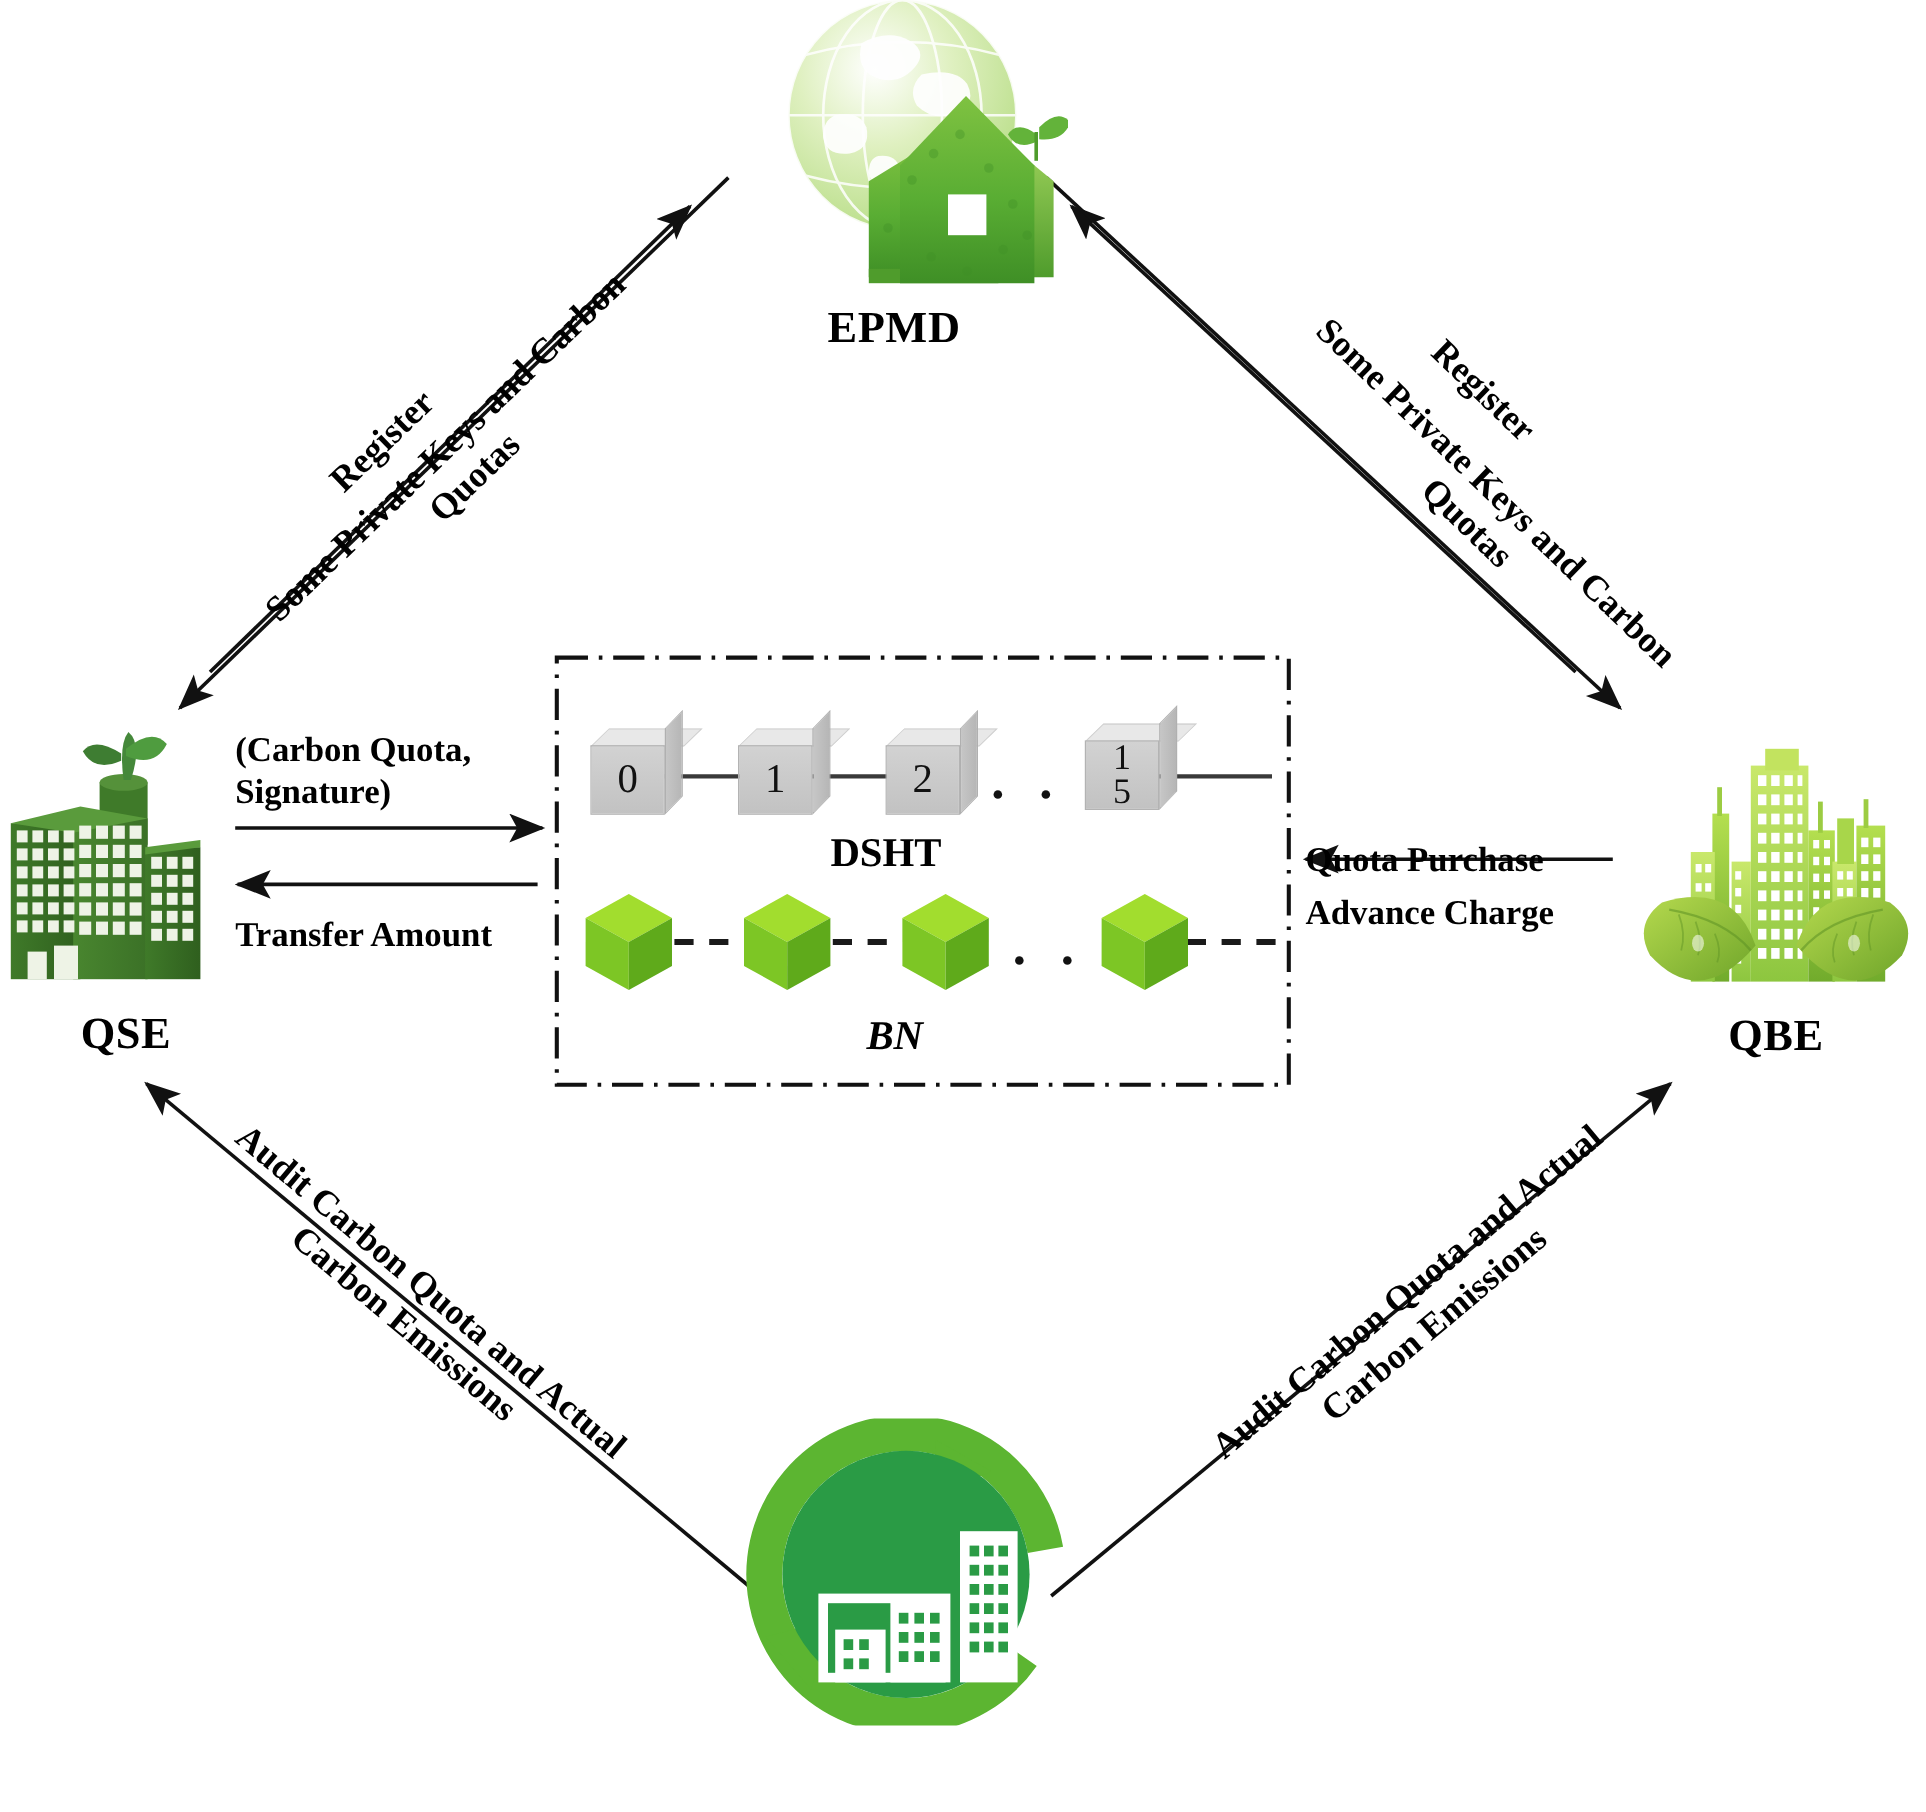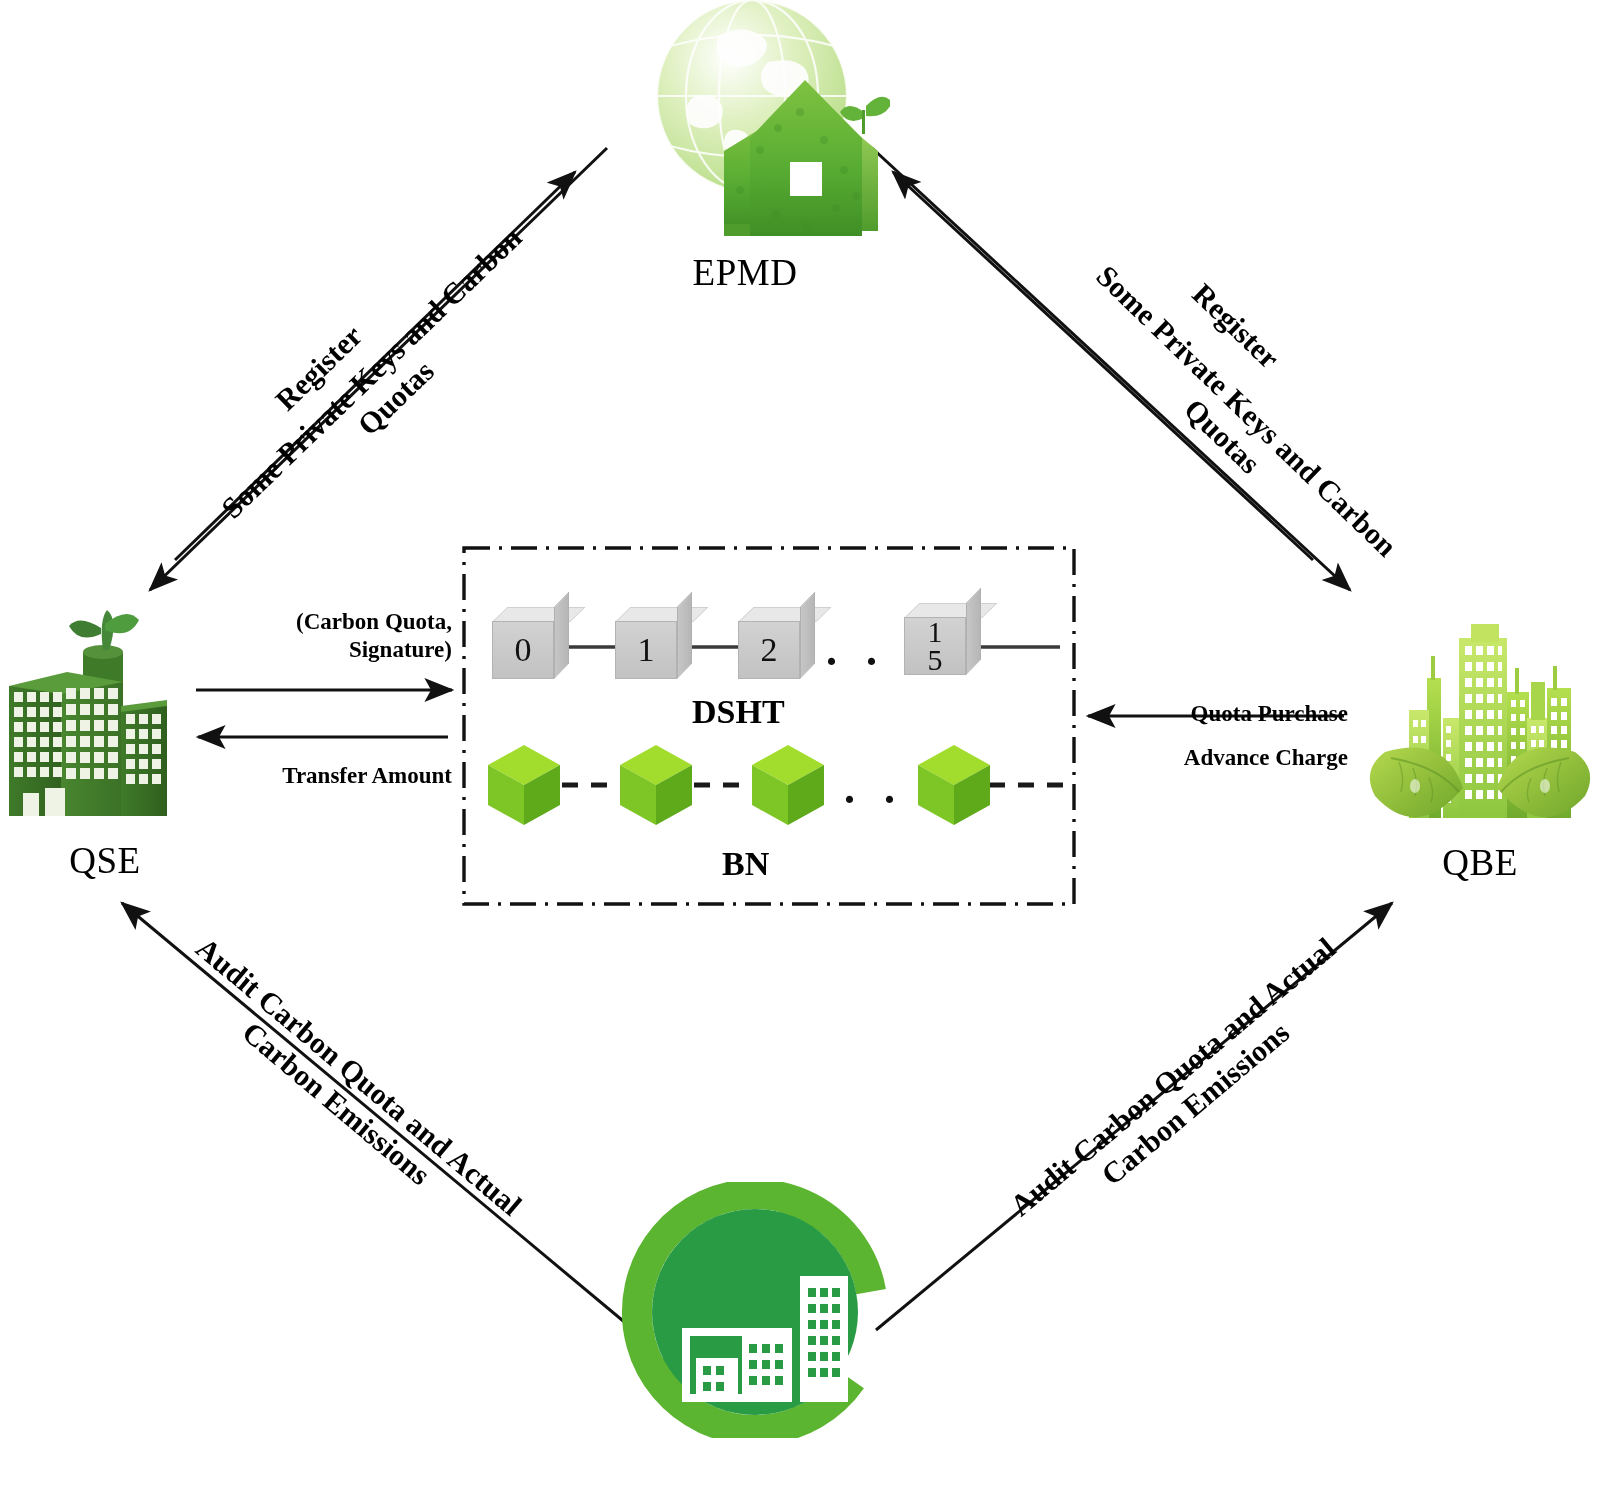--- a/index.html
+++ b/index.html
@@ -2,29 +2,29 @@
 <html><head>
 <meta charset="utf-8">
 <style>
   html,body{margin:0;padding:0;background:#ffffff;}
   body{width:1605px;height:1510px;position:relative;overflow:hidden;
        font-family:"Liberation Serif","DejaVu Serif",serif;color:#000;}
   .stage{position:absolute;left:0;top:0;width:1605px;height:1510px;}
   svg.layer{position:absolute;left:0;top:0;width:1605px;height:1510px;pointer-events:none;}
 
   .node{position:absolute;text-align:center;}
-  .node-label{font-weight:normal;font-size:37px;letter-spacing:.5px;line-height:1;}
+  .node-label{font-weight:bold;font-size:37px;letter-spacing:.5px;line-height:1;}
 
   
   .diaglabel{position:absolute;font-size:30px;font-weight:bold;white-space:nowrap;
              transform-origin:0 0;line-height:1.18;}
 
   
-  .flatlabel{position:absolute;font-size:23px;font-weight:bold;white-space:nowrap;
-             text-align:right;line-height:1.2;}
+  .flatlabel{position:absolute;font-size:29px;font-weight:bold;white-space:nowrap;
+             text-align:left;line-height:1.2;}
 
   
   .panel{position:absolute;left:462px;top:545px;width:614px;height:362px;}
 
   
   .gbox{position:absolute;width:62px;height:72px;}
   .gbox .front{position:absolute;left:0;top:14px;width:62px;height:58px;
                background:linear-gradient(180deg,#d2d2d2,#c2c2c2);border:1px solid #b3b3b3;
                box-sizing:border-box;}
   .gbox .topq{position:absolute;left:0;top:0;width:78px;height:15px;
@@ -583,16 +583,16 @@
   <div class="dots" style="left:382px;top:218px;">. . .</div>
 
   <div class="cube" style="left:454px;top:198px;">
     <svg viewBox="0 0 76 84">
       <polygon points="38,2 74,22 38,42 2,22" fill="#a2dd2e"></polygon>
       <polygon points="2,22 38,42 38,82 2,62" fill="#7dc625"></polygon>
       <polygon points="74,22 38,42 38,82 74,62" fill="#5faa1b"></polygon>
     </svg>
   </div>
 
-  <div class="sectitle" style="left:260px;top:300px;">BN</div>
+  <div class="sectitle" style="left:260px;top:300px;font-style:italic;">BN</div>
 </div>
 
 </div>
 
 </body></html>

